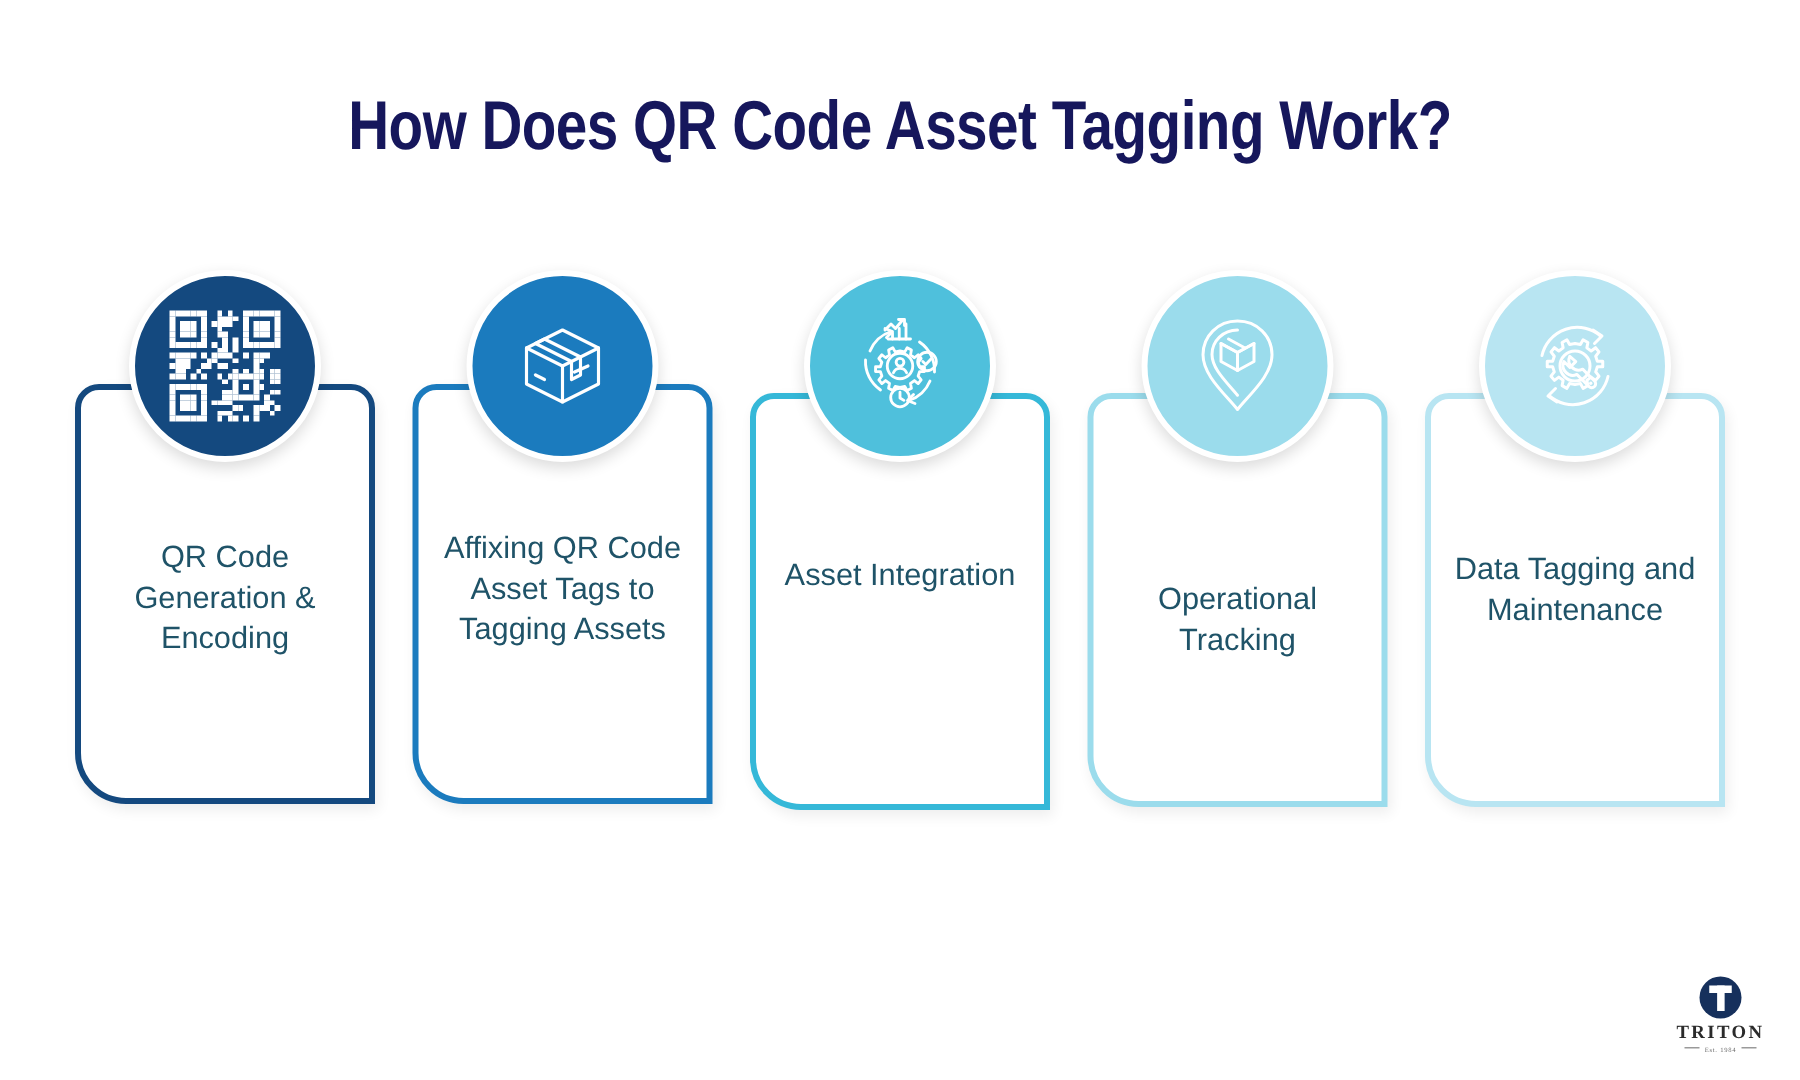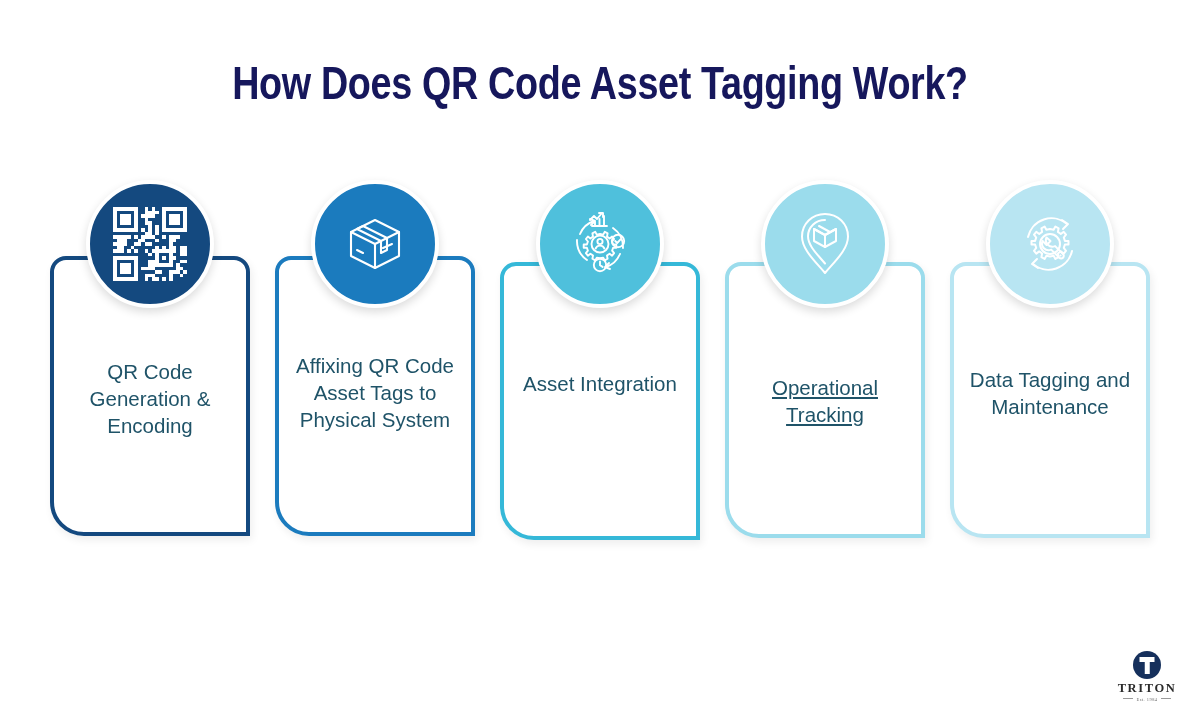--- a/index.html
+++ b/index.html
@@ -598,21 +598,21 @@
       <div class="badge" style="left:36px; top:0px; background:#1b7bbe;">
         <svg width="72" height="72" viewBox="0 0 72 72" fill="none" stroke="#ffffff" stroke-width="2.1" stroke-linejoin="round" stroke-linecap="round">
           <path d="M36 12 L60 24 L60 48 L36 60 L12 48 L12 24 Z"></path>
           <path d="M12 24 L36 36 L60 24"></path>
           <path d="M36 36 L36 60"></path>
           <path d="M24 18 L48 30 L48 42 L42 45 L42 33 L18 21 Z"></path>
           <path d="M44 40 L53 36"></path>
           <path d="M18 42 L24 45"></path>
         </svg>
       </div>
-      <div class="card-label" style="top:172px;">Affixing QR Code Asset Tags to Physical System</div>
+      <div class="card-label" style="top:172px;">Affixing QR Code Asset Tags to Tagging Assets</div>
     </div>
 
     <div class="step" style="left:450px;">
       <div class="card" style="top:82px;height:278px;border-color:#35b8d8;"></div>
       <div class="badge" style="left:36px; top:0px; background:#4fc0dc;">
         <svg width="80" height="80" viewBox="0 0 80 80" fill="none" stroke="#ffffff" stroke-width="1.9" stroke-linejoin="round" stroke-linecap="round">
 
           <path d="M20 30 A23 23 0 0 1 34 17"></path>
           <path d="M60 50 A23 23 0 0 1 46 63"></path>
           <path d="M17 36 A23 23 0 0 0 27 56"></path>
@@ -645,21 +645,21 @@
       <div class="badge" style="left:36px; top:0px; background:#9bdcec;">
         <svg width="78" height="78" viewBox="0 0 78 78" fill="none" stroke="#ffffff" stroke-width="2" stroke-linejoin="round" stroke-linecap="round">
           <path d="M39 9 C26 9 16 19 16 31.5 C16 45 30 57 39 68 C48 57 62 45 62 31.5 C62 19 52 9 39 9 Z"></path>
           <path d="M39 15 C29.5 15 22 22.3 22 31.3 C22 41 32 50 39 58.5"></path>
           <path d="M39 30 L50 24 L50 36 L39 42 L28 36 L28 24 Z"></path>
           <path d="M28 24 L39 30 L50 24"></path>
           <path d="M39 30 L39 42"></path>
           <path d="M33 21 L44 27"></path>
         </svg>
       </div>
-      <div class="card-label" style="top:194px;text-decoration:underline;">Operational Tracking</div>
+      <div class="card-label" style="top:206px;">Operational Tracking</div>
     </div>
 
     <div class="step" style="left:900px;">
       <div class="card" style="top:82px;height:276px;border-color:#b8e5f2;"></div>
       <div class="badge" style="left:36px; top:0px; background:#b8e5f2;">
         <svg width="80" height="80" viewBox="0 0 80 80" fill="none" stroke="#ffffff" stroke-width="2" stroke-linejoin="round" stroke-linecap="round">
 
           <path d="M18 33 A24 24 0 0 1 57 20"></path>
           <path d="M62 47 A24 24 0 0 1 23 60"></path>
           <path d="M52 16 L58 20 L53 25"></path>

